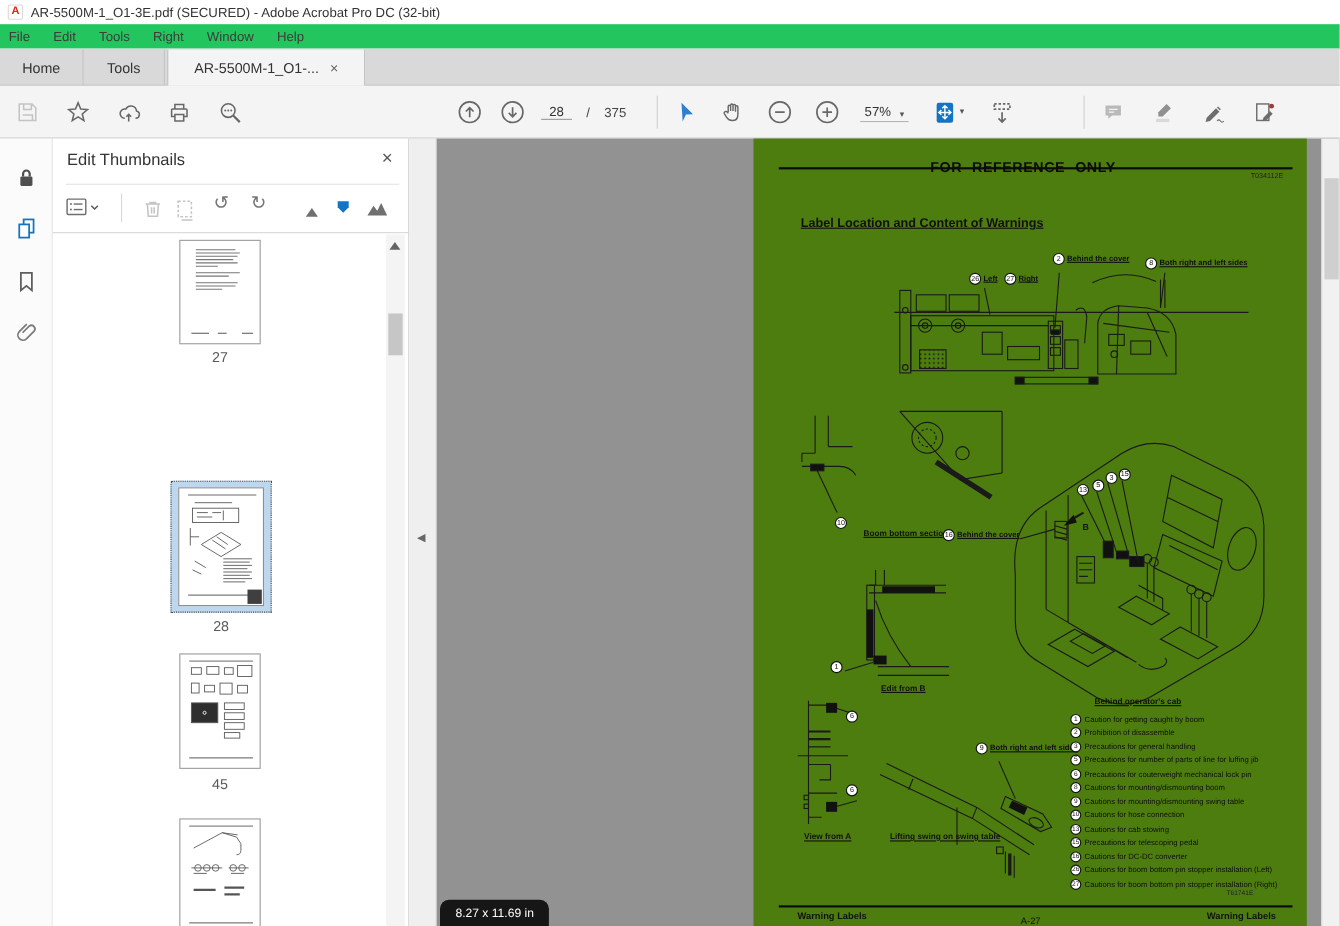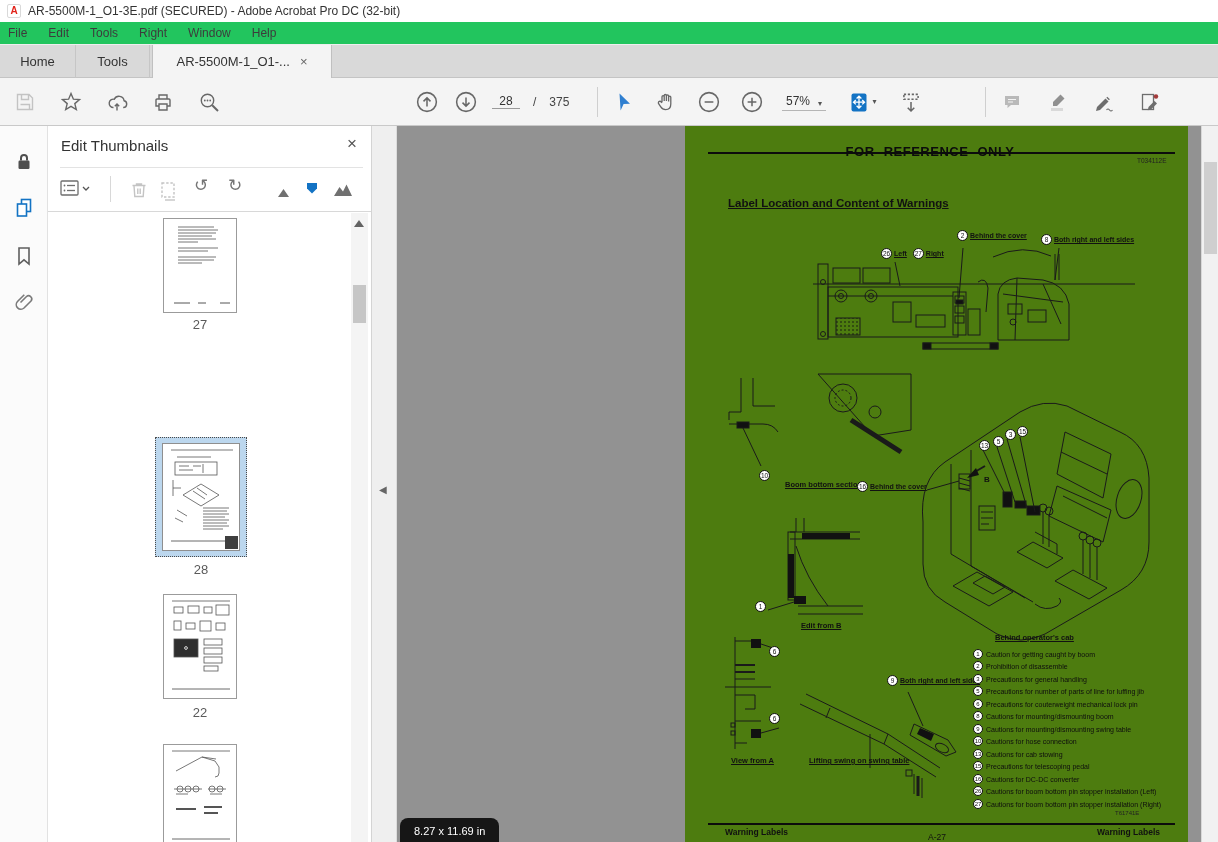--- a/index.html
+++ b/index.html
@@ -370,21 +370,21 @@
             <rect x="10" y="44" width="24" height="18" fill="#2e2e2e"></rect>
                 <circle cx="22" cy="53" r="1.4" stroke="#fff"></circle>
             <rect x="40" y="44" width="18" height="6"></rect>
                 <rect x="40" y="53" width="18" height="6"></rect>
                 <rect x="40" y="62" width="18" height="6"></rect>
                 <rect x="40" y="71" width="14" height="5"></rect>
             <path d="M8 94h58" stroke="#444"></path>
           </g>
             </svg>
         </div>
-        <div class="thumb-label" style="left:115px; top:492px;">22</div>
+        <div class="thumb-label" style="left:115px; top:492px;">45</div>
 
         <div class="thumb" style="left:115px; top:531px; width:74px; height:105px;">
           <svg viewBox="0 0 74 105" width="74" height="105">
               <g stroke="#555" stroke-width=".8" fill="none">
             <path d="M8 6h58"></path>
             <path d="M12 26 38 12l14 2 M38 12l13 4 4 6 M55 22v6 q0 4 -4 4"></path>
             <circle cx="16" cy="44" r="3"></circle>
                 <circle cx="24" cy="44" r="3"></circle>
                 <circle cx="32" cy="44" r="3"></circle>
                 <path d="M10 44h28 M12 49h12"></path>

